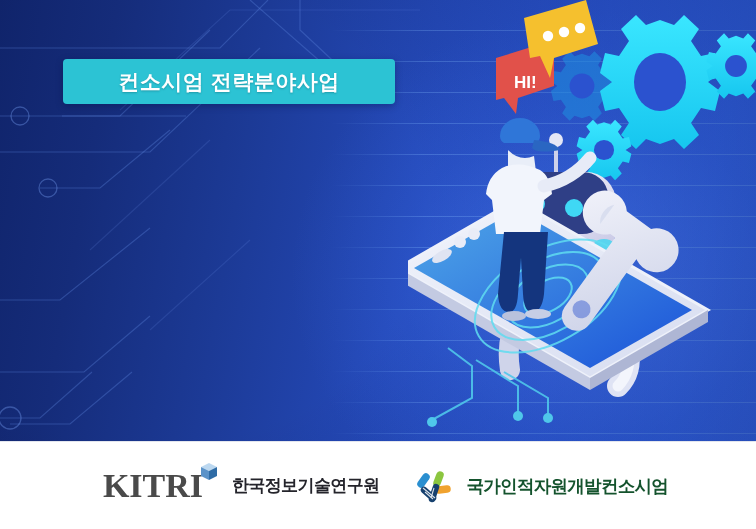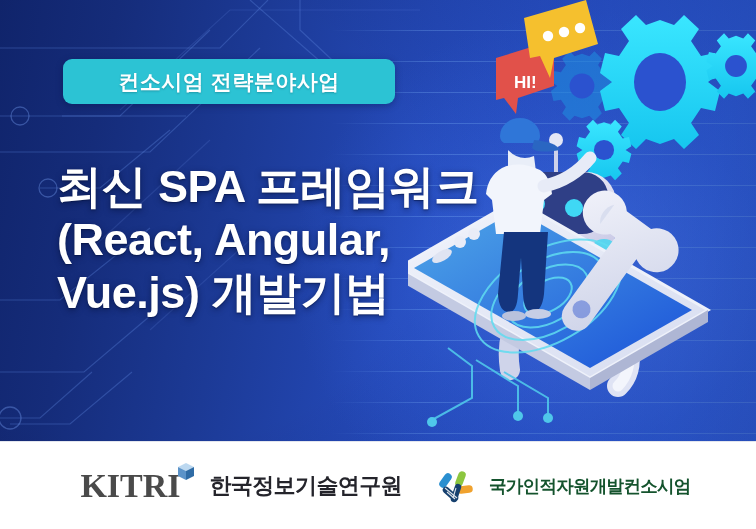--- a/index.html
+++ b/index.html
@@ -46,21 +46,21 @@
         rgba(130,185,255,.30) 31px);
     -webkit-mask-image:linear-gradient(to right, rgba(0,0,0,0) 0%, #000 22%, #000 100%);
             mask-image:linear-gradient(to right, rgba(0,0,0,0) 0%, #000 22%, #000 100%);
   }
   .circuit{position:absolute;inset:0;}
 
   
   .badge{
     position:absolute;left:63px;top:59px;
     height:45px;min-width:332px;
-    border-radius:9px;
+    border-radius:4px;
     display:flex;align-items:center;justify-content:center;
     padding:0 22px;
     box-sizing:border-box;
     box-shadow:0 2px 7px rgba(3,16,58,.34);
   }
   .badge-text{
     color:#ffffff;
     font-size:21px;
     font-weight:bold;
     letter-spacing:.5px;
@@ -95,21 +95,21 @@
     border-top:1px solid #e3e6ee;
   }
   .logo-group{display:flex;align-items:center;gap:11px;}
   .kitri-mark{position:relative;width:118px;height:44px;margin-left:15px;}
   .kitri-word{
     font-family:"Liberation Serif","DejaVu Serif",serif;
     font-size:34px;font-weight:bold;color:#4a4a4a;
     letter-spacing:0px;line-height:44px;
   }
   .kitri-name{
-    font-size:22px;font-weight:bold;color:#24242b;
+    font-size:17px;font-weight:bold;color:#24242b;
     letter-spacing:-.6px;white-space:nowrap;
   }
   .hrd-name{
     font-size:17.5px;font-weight:bold;color:#14532d;
     letter-spacing:-.7px;white-space:nowrap;text-align:right;
   }
 </style>
 </head>
 <body>
 
@@ -270,25 +270,20 @@
 
       <ellipse cx="106" cy="316" rx="12" ry="5" fill="#b9c2dc"></ellipse>
       <ellipse cx="130" cy="314" rx="13" ry="5" fill="#c6cee5"></ellipse>
     </g>
   </svg>
 
   <div class="badge" style="background:#2cc3d4;">
     <span class="badge-text">컨소시엄 전략분야사업</span>
   </div>
 
-  <div class="title">
-    <div class="title-line">최신 SPA 프레임워크</div>
-    <div class="title-line">(React, Angular,</div>
-    <div class="title-line">Vue.js) 개발기법</div>
-  </div>
 
   <div class="footer">
 
     <div class="logo-group">
       <div class="kitri-mark">
         <span class="kitri-word">KITRI</span>
         <svg width="20" height="20" viewBox="0 0 20 20" style="position:absolute;left:96px;top:-2px;">
           <path d="M10,1 L18,5 L10,9 L2,5 Z" fill="#bcd8f0"></path>
           <path d="M2,5 L10,9 L10,18 L2,14 Z" fill="#5b93c9"></path>
           <path d="M18,5 L10,9 L10,18 L18,14 Z" fill="#2f6ca6"></path>

